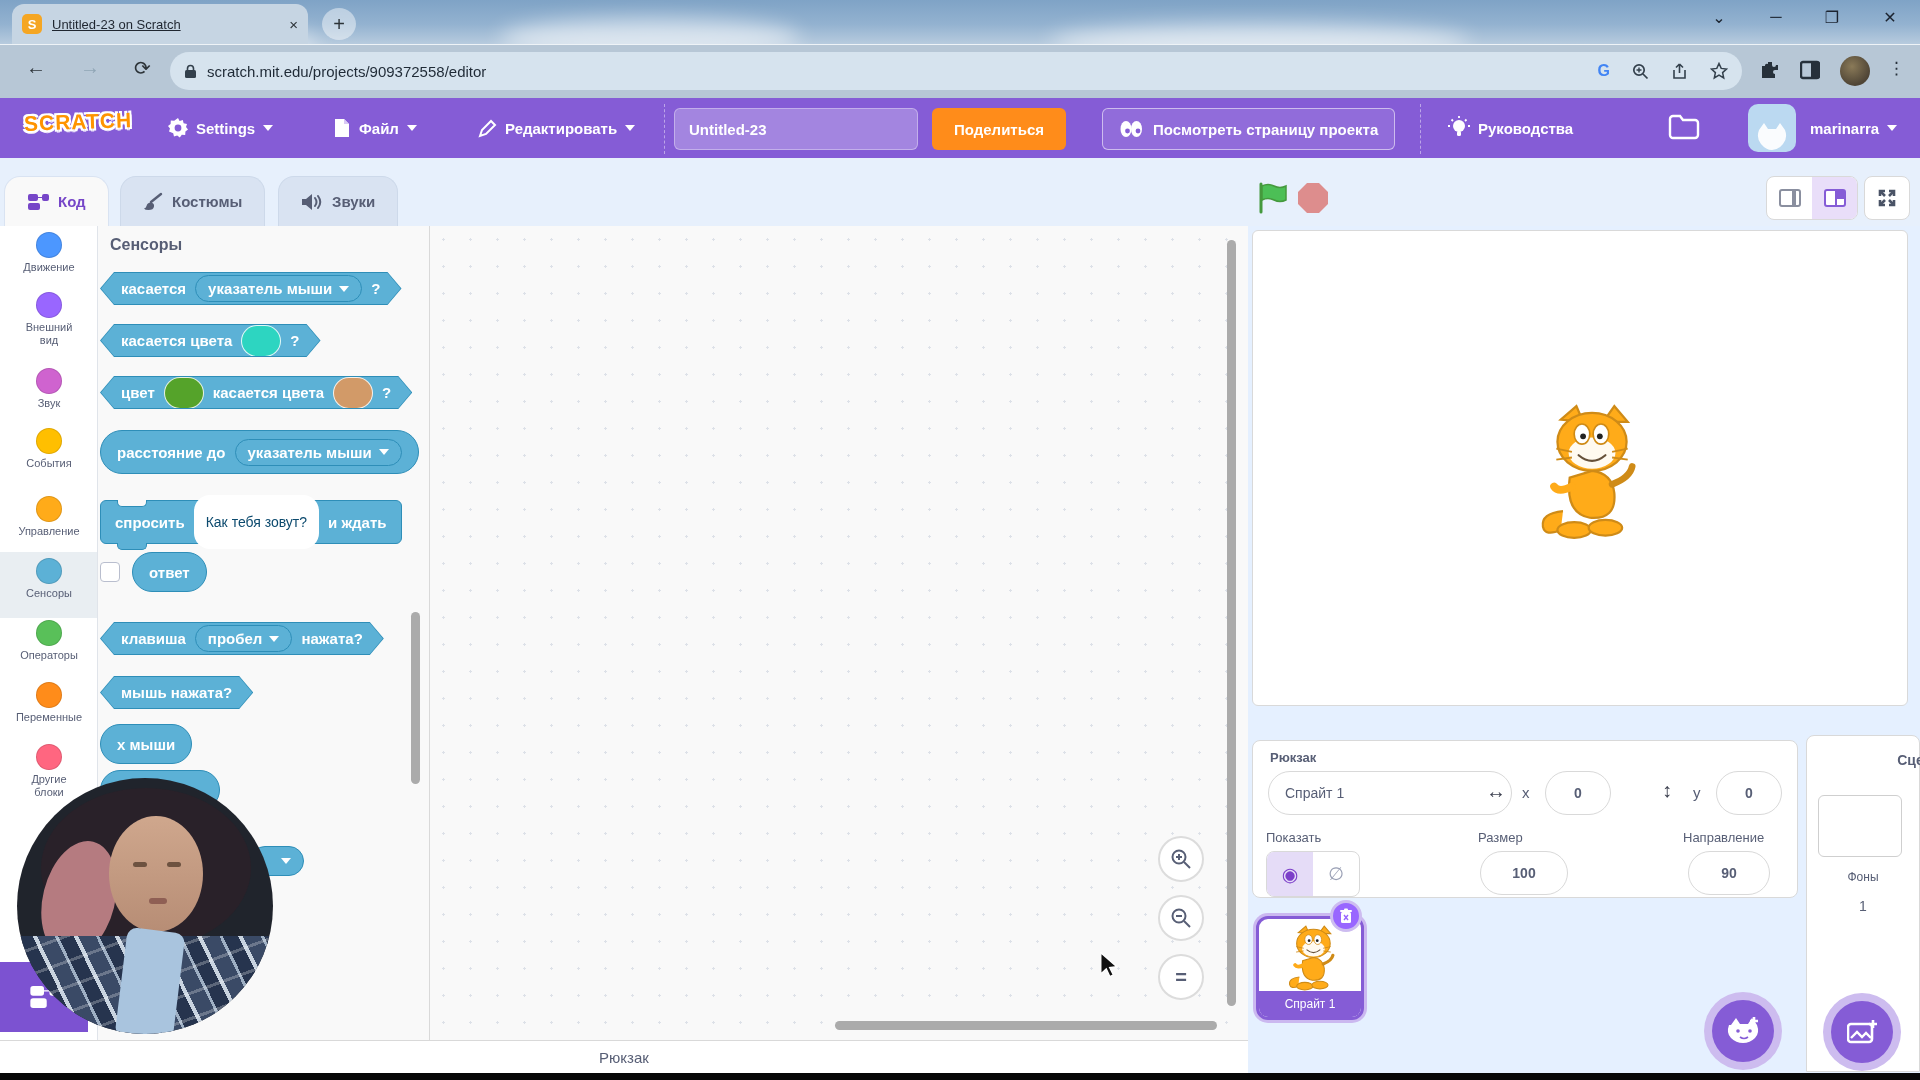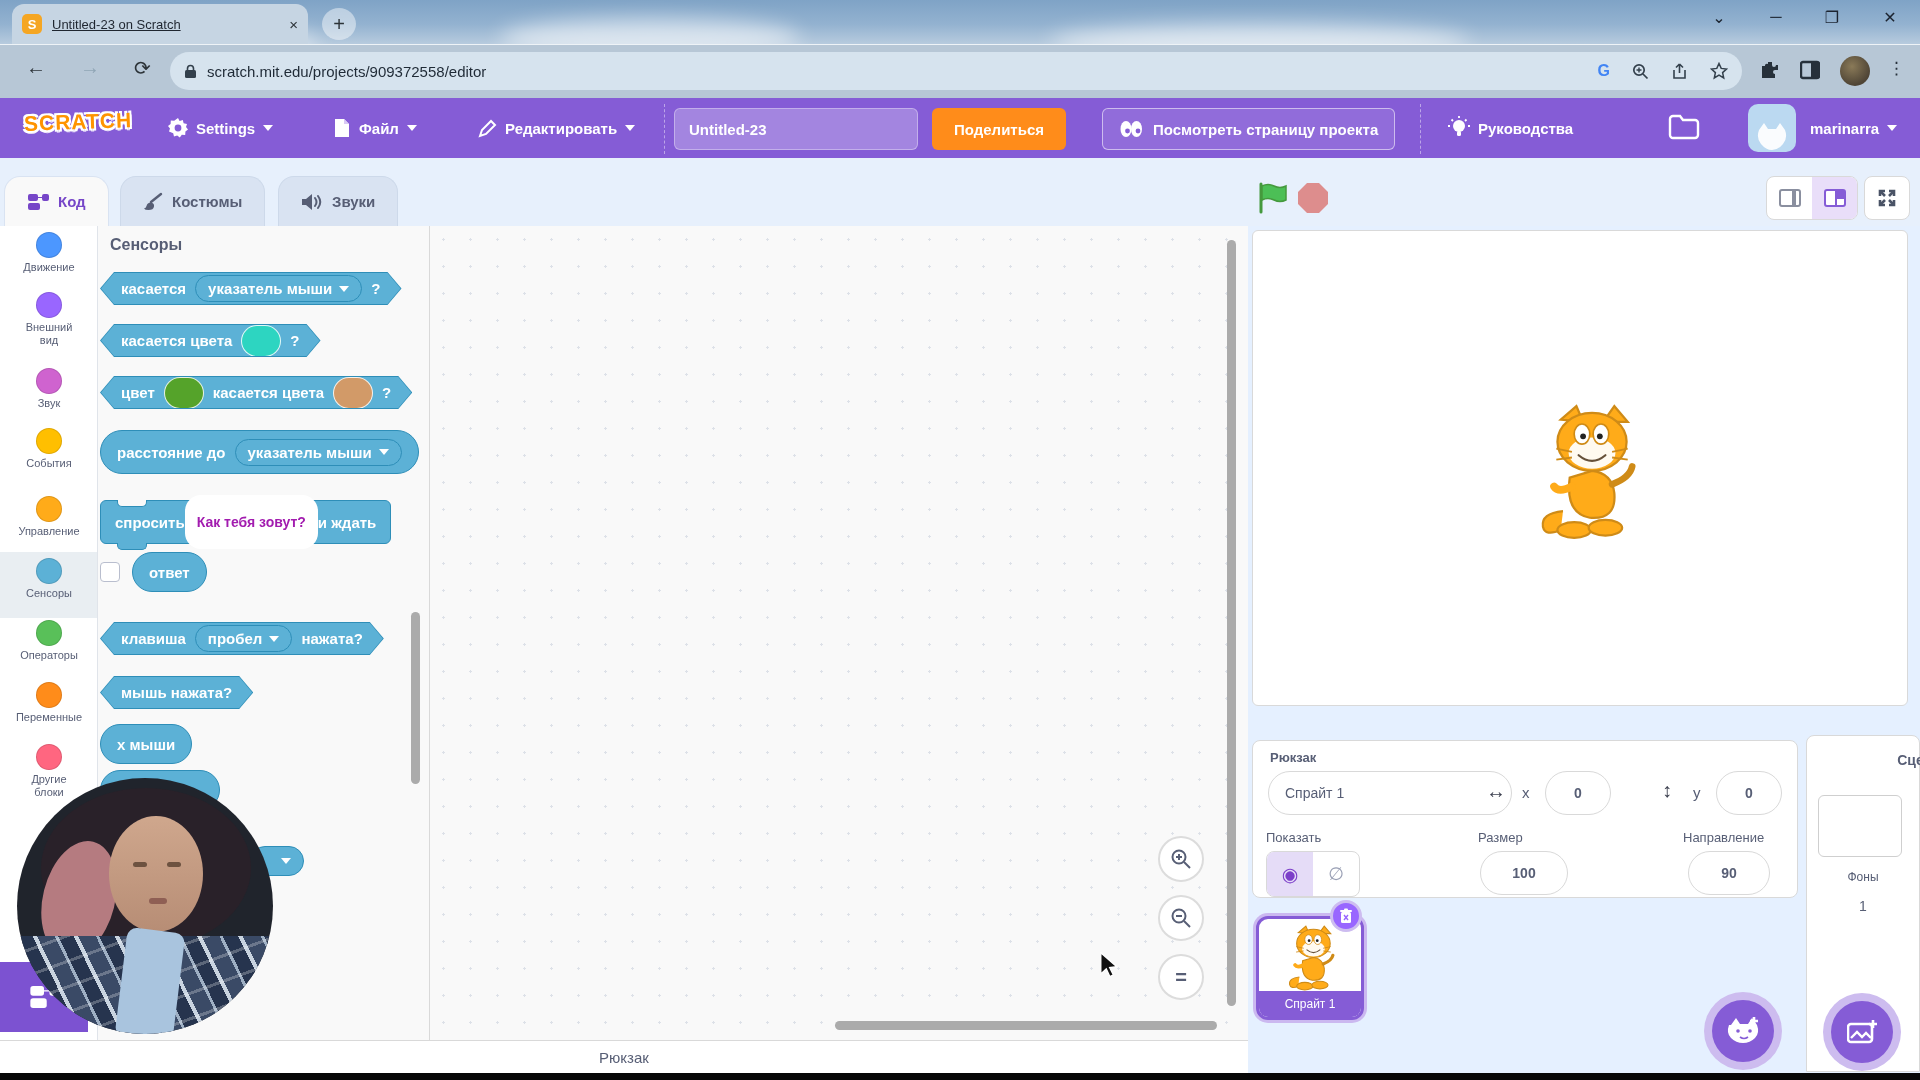--- a/index.html
+++ b/index.html
@@ -78,30 +78,30 @@
   .palhead { left:110px; top:236px; font-size:16px; font-weight:bold; color:#575E75; }
 
   
   .hex { display:inline-flex; height:33px; background:#2E8EB8;
     clip-path:polygon(0 50%,14px 0,calc(100% - 14px) 0,100% 50%,calc(100% - 14px) 100%,14px 100%); }
   .hexin { margin:1px; flex:1; background:#5CB1D6; display:flex; align-items:center; gap:9px; padding:0 20px;
     clip-path:polygon(0 50%,13px 0,calc(100% - 13px) 0,100% 50%,calc(100% - 13px) 100%,13px 100%);
     color:#fff; font-size:15px; font-weight:bold; white-space:nowrap; }
   .oval { display:inline-flex; align-items:center; gap:9px; height:42px; background:#5CB1D6; border:1px solid #2E8EB8;
     border-radius:22px; padding:0 16px; color:#fff; font-size:15px; font-weight:bold; white-space:nowrap; }
-  .stackb { display:inline-flex; align-items:center; height:44px; background:#5CB1D6; border:1px solid #2E8EB8;
+  .stackb { display:inline-flex; align-items:center; gap:9px; height:44px; background:#5CB1D6; border:1px solid #2E8EB8;
     border-radius:6px; padding:0 14px; color:#fff; font-size:15px; font-weight:bold; white-space:nowrap; position:absolute; }
   .stackb::before { content:''; position:absolute; left:16px; top:-1px; width:28px; height:6px; background:#F9F9F9;
     border:1px solid #2E8EB8; border-top:none; border-radius:0 0 5px 5px; }
   .stackb::after { content:''; position:absolute; left:16px; bottom:-7px; width:28px; height:6px; background:#5CB1D6;
     border:1px solid #2E8EB8; border-top:none; border-radius:0 0 5px 5px; }
   .dd { display:inline-flex; align-items:center; gap:7px; background:#5CB1D6; border:1px solid #2E8EB8;
     border-radius:16px; padding:4px 12px; color:#fff; font-size:15px; font-weight:bold; }
   .swatch { width:40px; height:32px; border-radius:16px; border:1px solid rgba(255,255,255,.85); }
-  .tinput { background:#fff; color:#a21caf; border-radius:16px; padding:19px 12px; font-size:14px; font-weight:bold; }
+  .tinput { background:#fff; color:#0c4a6e; border-radius:16px; padding:19px 12px; font-size:14px; font-weight:normal; }
   .chk { left:100px; top:562px; width:20px; height:20px; background:#fff; border:1px solid #b9bece; border-radius:4px; }
 
   .vscroll { width:9px; border-radius:5px; background:#ababab; }
   .hscroll { height:9px; border-radius:5px; background:#ababab; }
 
   .extbtn { left:0; top:962px; width:88px; height:70px; background:#7C52D1; display:flex; align-items:center; justify-content:center; }
 
   
   .zbtn { width:46px; height:46px; border-radius:50%; background:#fff; border:2px solid #dcdcdc;
     display:flex; align-items:center; justify-content:center; color:#575E75; }

